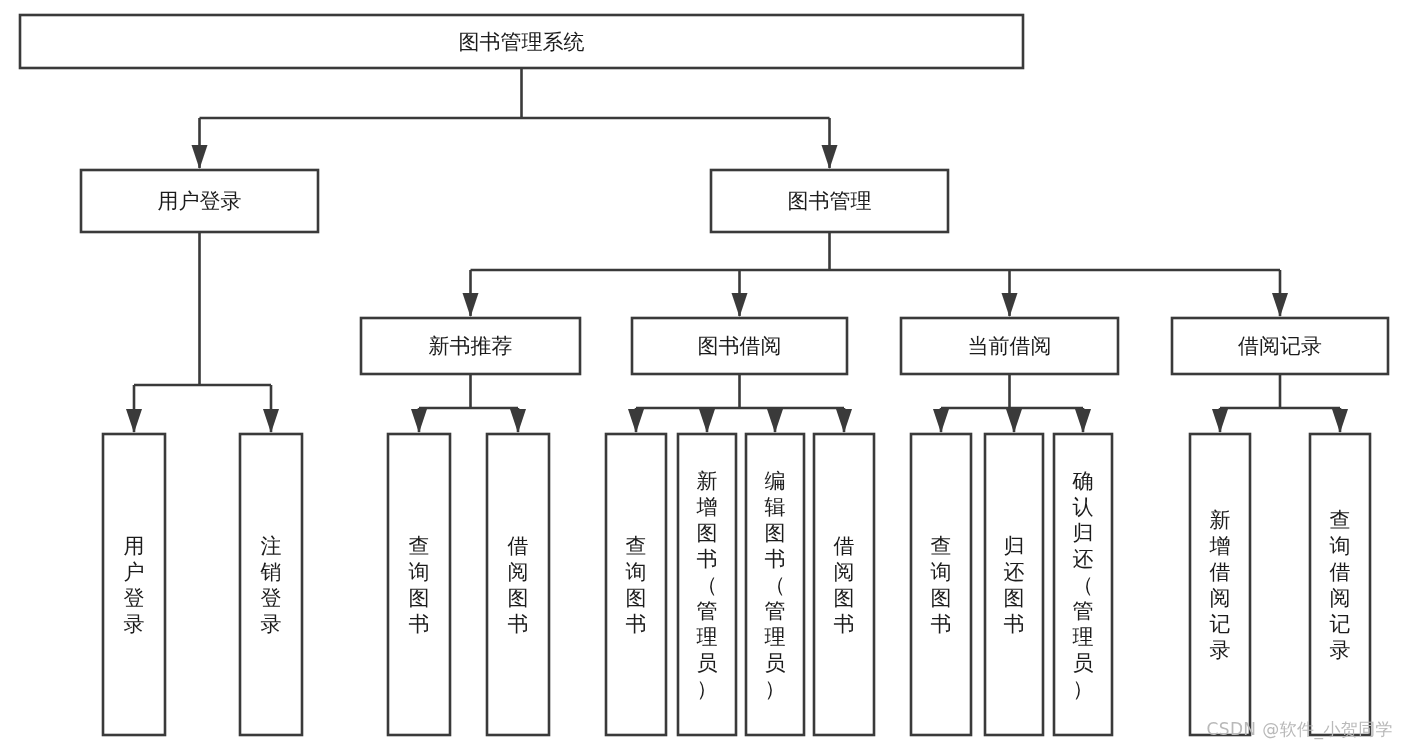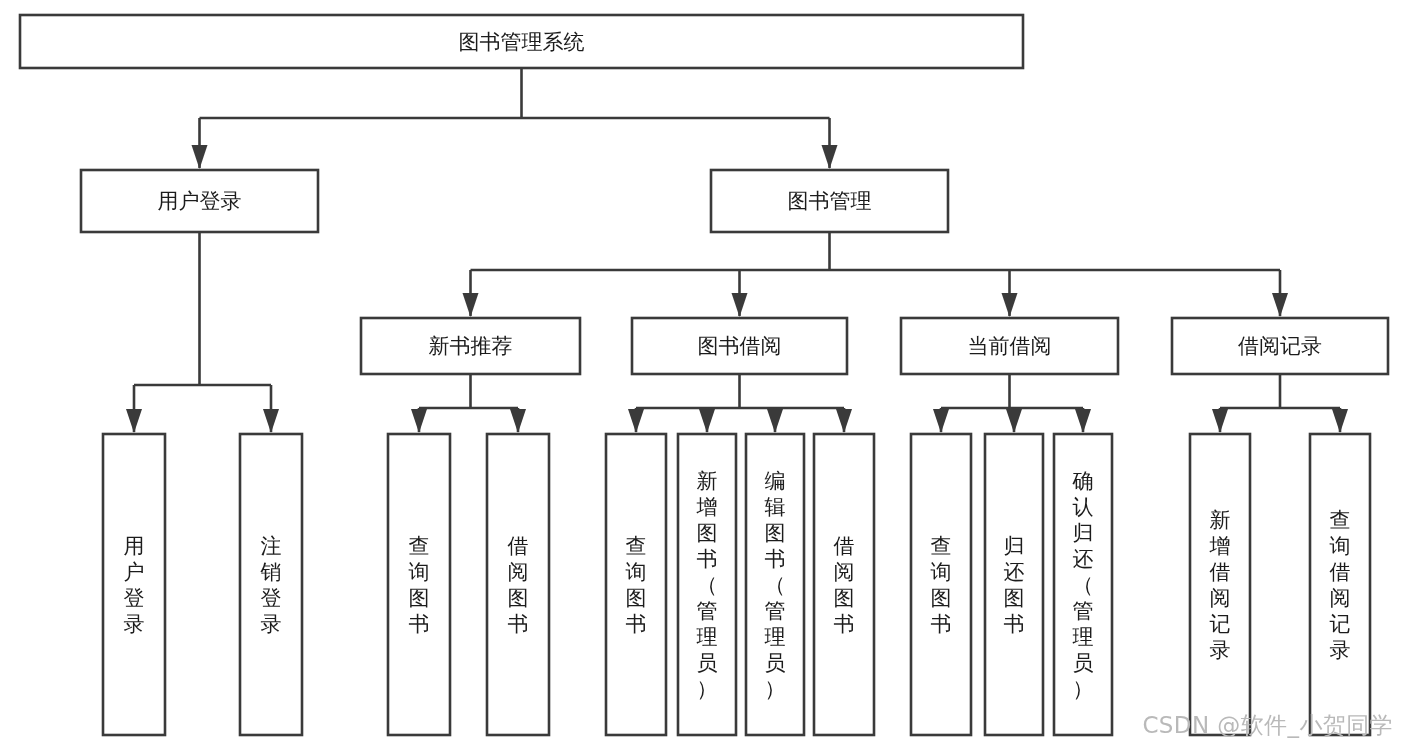--- a/index.html
+++ b/index.html
@@ -53,21 +53,21 @@
     font-family: "DejaVu Sans", "Liberation Sans", sans-serif;
     fill: #1c1c1c;
     font-size: 21px;
     text-anchor: middle;
   }
   .watermark {
     position: absolute;
     right: 12px;
     bottom: 6px;
     font-family: "DejaVu Sans", "Liberation Sans", sans-serif;
-    font-size: 23px;
+    font-size: 17px;
     color: #b9b9b9;
     letter-spacing: 0.4px;
     white-space: nowrap;
     user-select: none;
   }
 </style>
 </head>
 <body>
 
 <div id="diagram-root">

